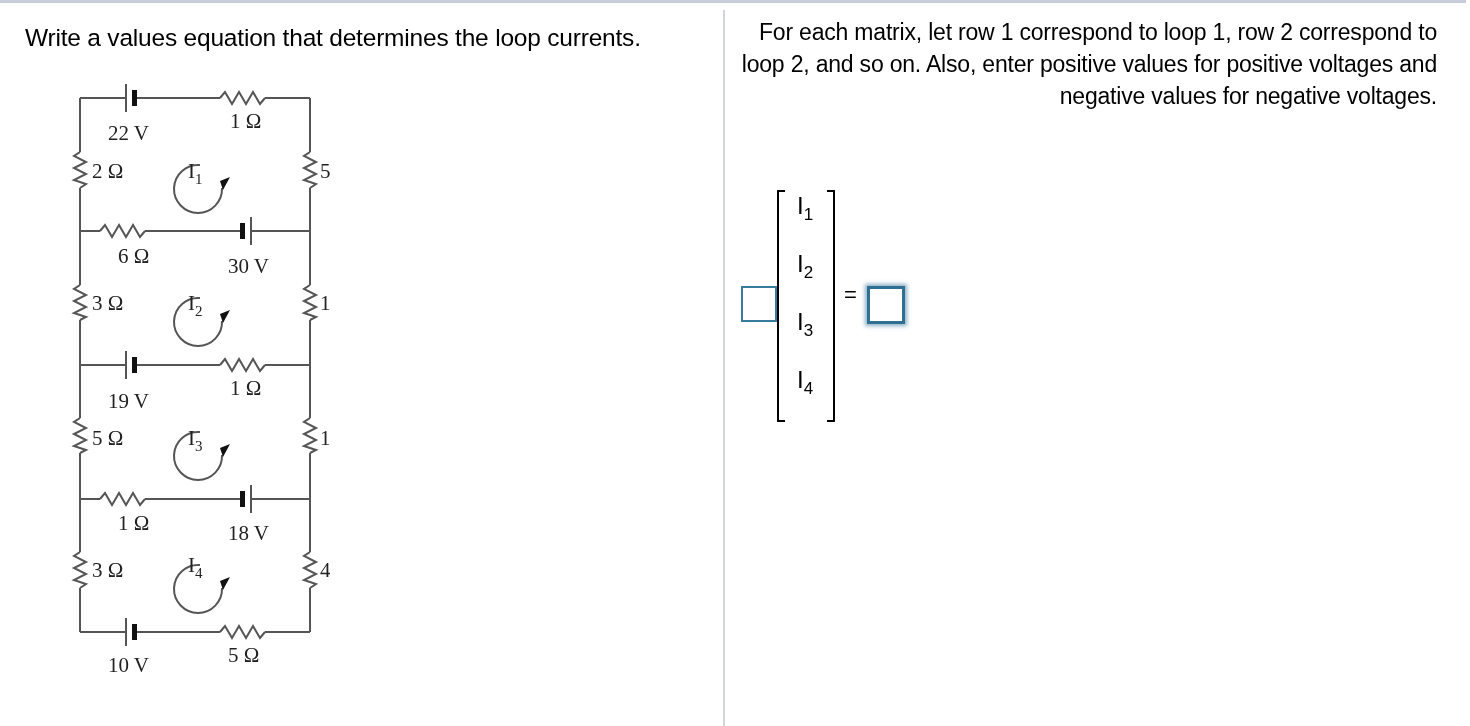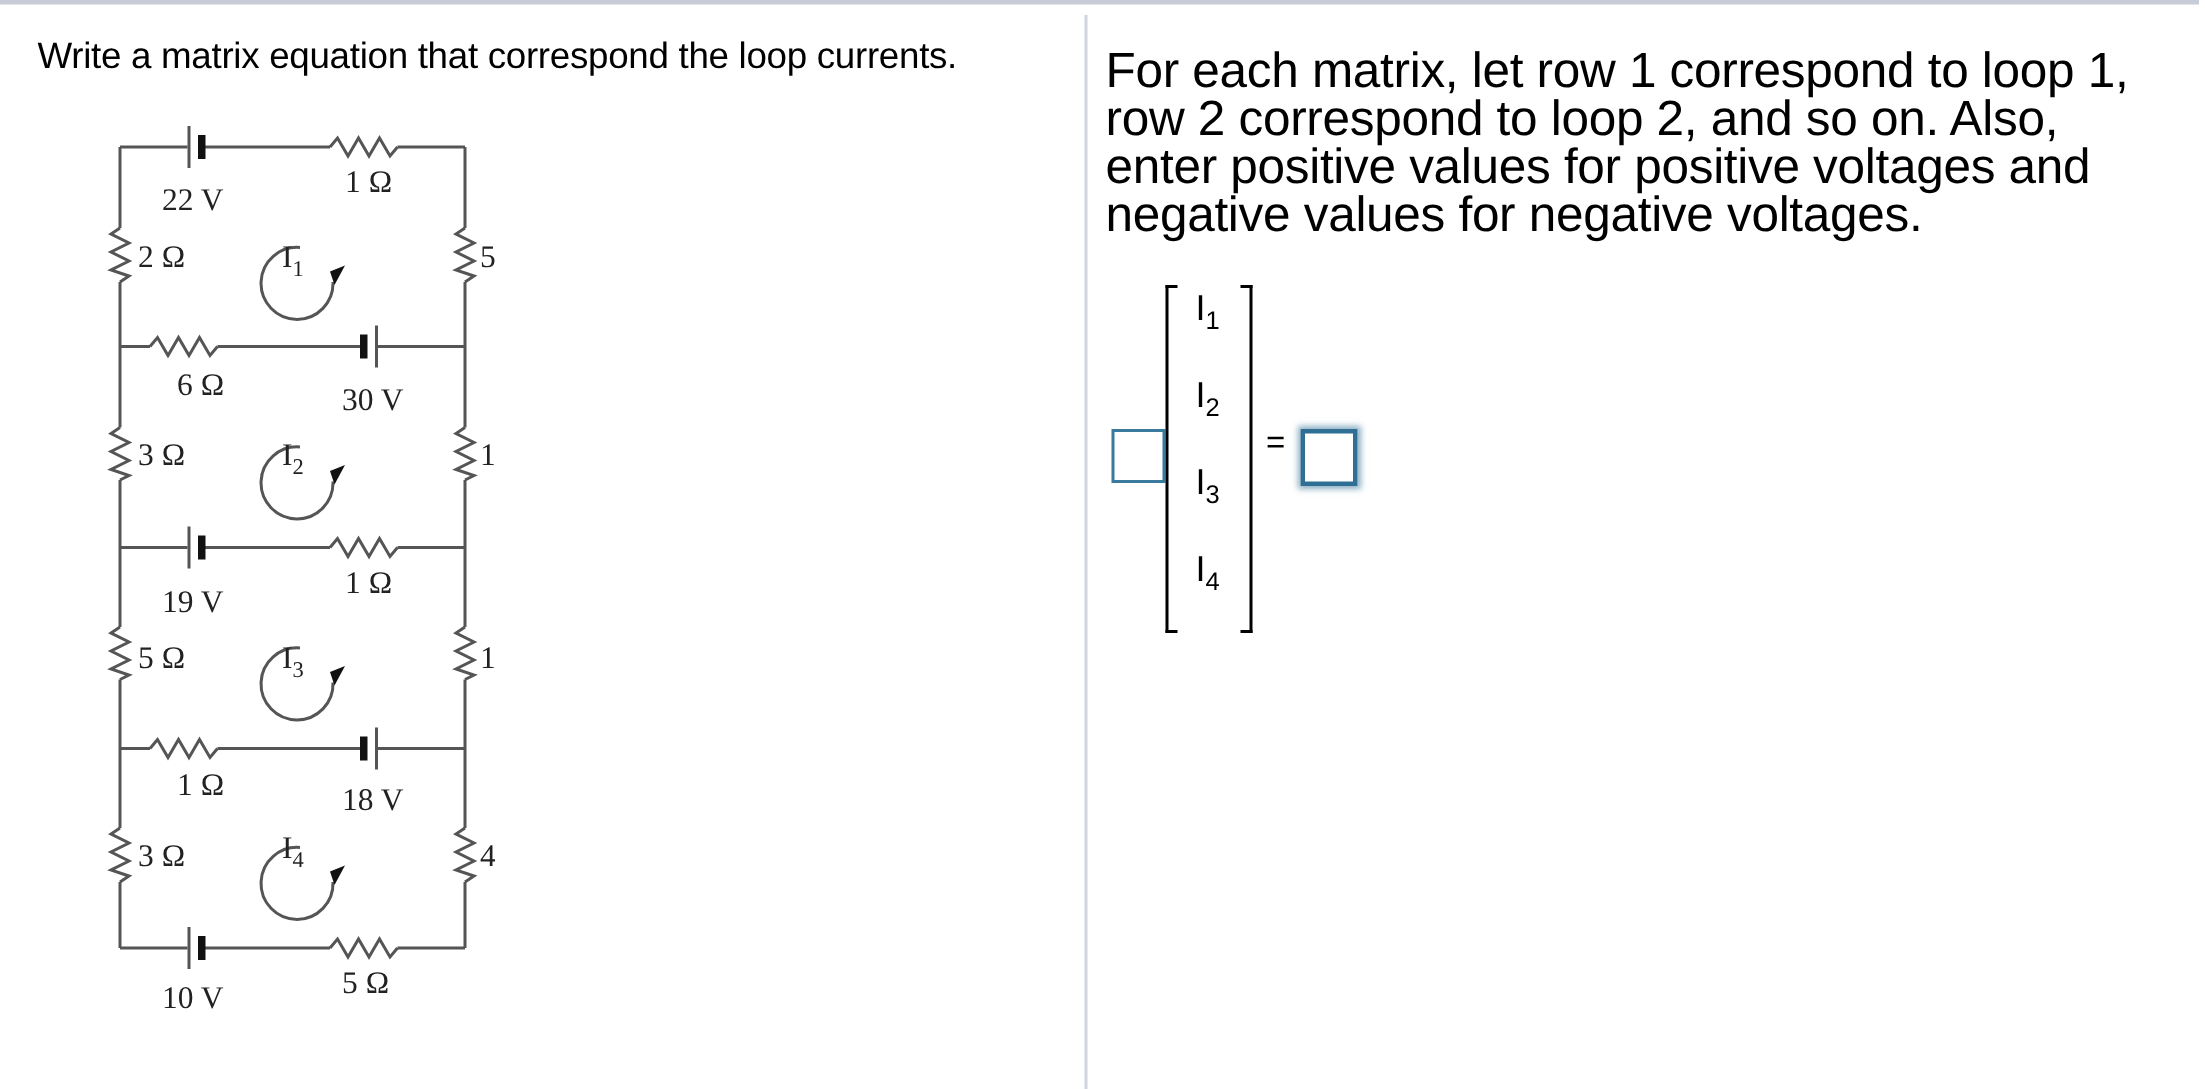--- a/index.html
+++ b/index.html
@@ -3,38 +3,38 @@
 <meta charset="utf-8">
 <style>
   html, body { margin: 0; padding: 0; background: #ffffff; }
   body { width: 1470px; height: 726px; position: relative; overflow: hidden;
          font-family: "Liberation Sans", sans-serif; color: #000; }
   .top-rule { position: absolute; left: 0; top: 0; width: 1466px; height: 3px; background: #c8ccd8; }
   .divider { position: absolute; left: 723px; top: 10px; width: 2px; height: 716px; background: #d0d3e0; }
   .left-title { position: absolute; left: 25px; top: 24px; font-size: 24.5px; letter-spacing: -0.2px; }
   .circuit { position: absolute; left: 70px; top: 80px; }
   .circuit text { font-family: "Liberation Serif", serif; font-size: 21px; fill: #222; }
-  .instructions { position: absolute; left: 737px; top: 31px; width: 700px; font-size: 33px; line-height: 32px; letter-spacing: -0.2px; }
+  .instructions { position: absolute; left: 737px; top: 16px; width: 700px; font-size: 23px; line-height: 32px; letter-spacing: -0.2px; text-align: right; }
   .eq { position: absolute; left: 737px; top: 180px; width: 200px; height: 240px; }
   .coef-box { position: absolute; left: 4px; top: 106px; width: 28px; height: 30px; border: 2px solid #3a7a9c; background: #fff; }
   .rhs-box { position: absolute; left: 130px; top: 106px; width: 28px; height: 30px; border: 3px solid #2f6f94; background: #fff;
              box-shadow: 0 0 4px 2px rgba(47,111,148,0.55); }
   .bracket-l { position: absolute; left: 40px; top: 10px; width: 6px; height: 228px; border: 2px solid #000; border-right: none; }
   .bracket-r { position: absolute; left: 90px; top: 10px; width: 6px; height: 228px; border: 2px solid #000; border-left: none; }
   .vec-item { position: absolute; left: 60px; font-size: 24px; }
   .vec-item sub { font-size: 17px; vertical-align: -6px; }
   .equals { position: absolute; left: 107px; top: 102px; font-size: 22px; }
 </style>
 </head>
 <body>
 
 <div class="top-rule"></div>
 <div class="divider"></div>
 
-<div class="left-title">Write a matrix equation that correspond the loop currents.</div>
+<div class="left-title">Write a values equation that determines the loop currents.</div>
 
 <svg class="circuit" width="260" height="600" viewBox="0 0 260 600">
   <g stroke="#555" stroke-width="2" fill="none">
 
     <line x1="10" y1="18" x2="10" y2="72"></line>
     <line x1="10" y1="108" x2="10" y2="205"></line>
     <line x1="10" y1="240" x2="10" y2="338"></line>
     <line x1="10" y1="373" x2="10" y2="472"></line>
     <line x1="10" y1="508" x2="10" y2="552"></line>
     <line x1="240" y1="18" x2="240" y2="72"></line>

